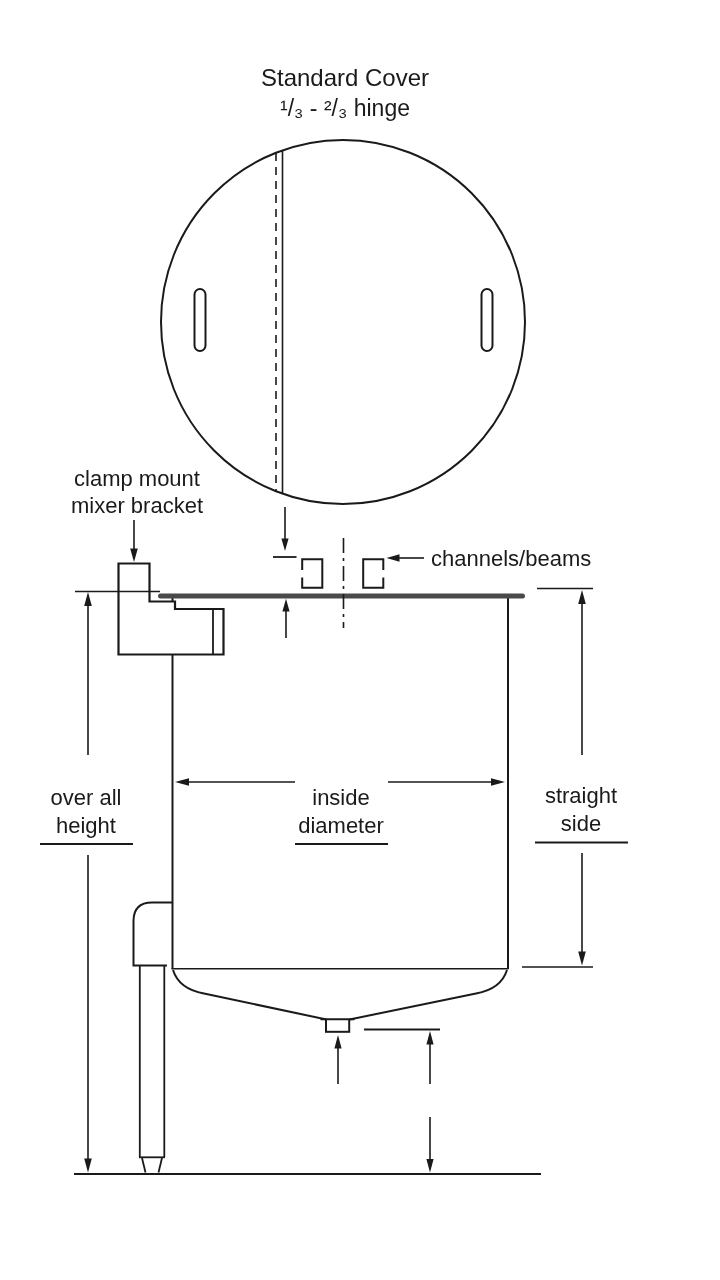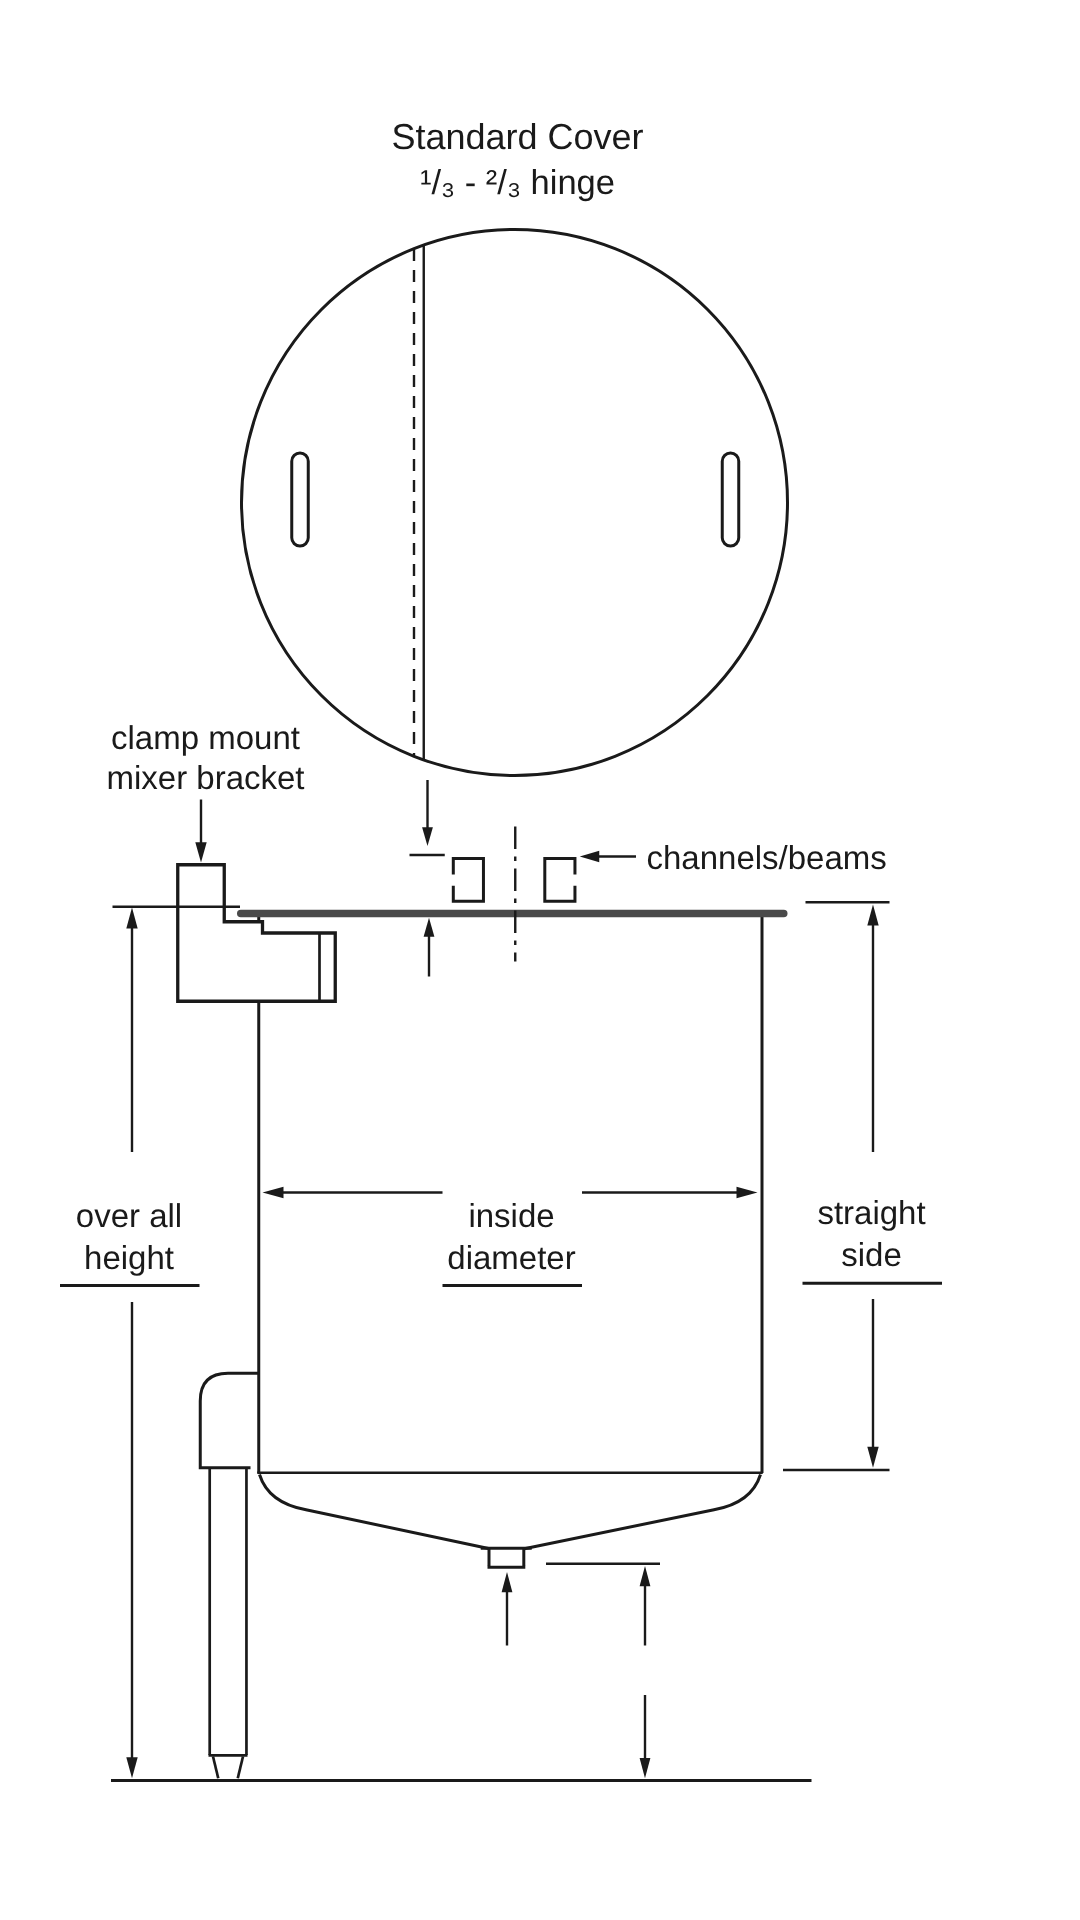--- a/index.html
+++ b/index.html
@@ -3,21 +3,20 @@
 <meta charset="utf-8">
 <style>
   html, body { margin: 0; padding: 0; background: #ffffff; }
   .page {
     position: relative;
     width: 720px;
     height: 1268px;
     background: #ffffff;
     font-family: "Liberation Sans", sans-serif;
     overflow: hidden;
-    margin-top: 13px;
   }
   svg { display: block; }
   svg text {
     fill: #1a1a1a;
     stroke: none;
     font-family: "Liberation Sans", sans-serif;
   }
   .ttl  { font-size: 24px; }
   .sub  { font-size: 23px; }
   .lbl  { font-size: 22px; }

